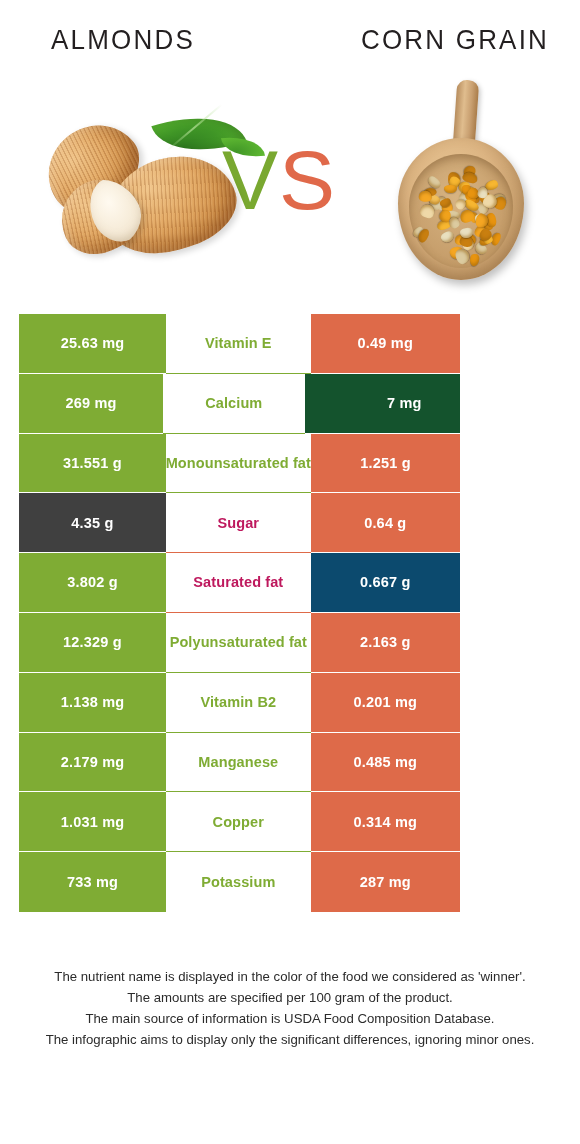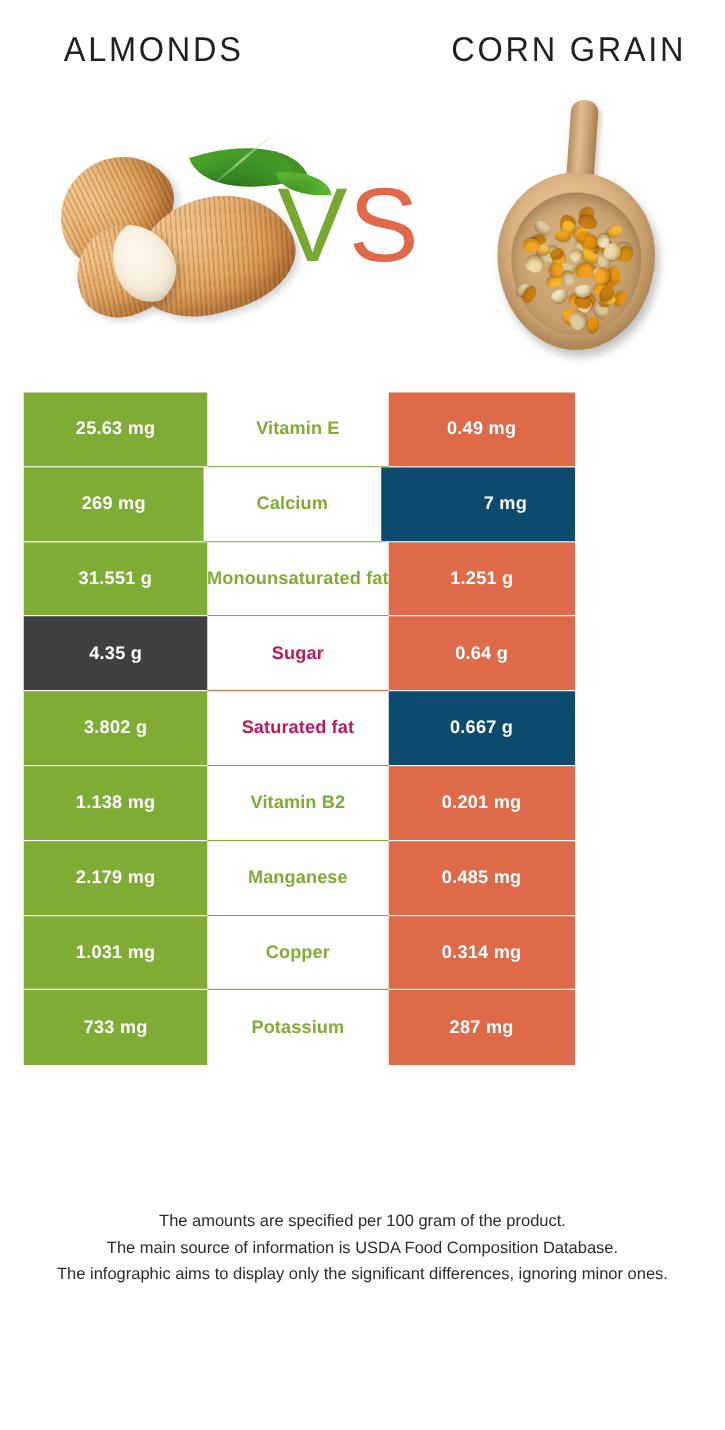--- a/index.html
+++ b/index.html
@@ -367,38 +367,43 @@
 
 <div class="table">
     <div class="row sep-green">
       <div class="cell cell-left" style="background: rgb(127, 172, 52);">25.63 mg</div>
       <div class="cell cell-mid win-green">Vitamin E</div>
       <div class="cell cell-right" style="background: rgb(222, 106, 73);">0.49 mg</div>
     </div>
     <div class="row sep-green">
       <div class="cell cell-left" style="background: rgb(127, 172, 52);">269 mg</div>
       <div class="cell cell-mid win-green">Calcium</div>
-      <div class="cell cell-right" style="background: #0c4a6e; padding-left: 44px;">7 mg</div>
+      <div class="cell cell-right" style="background: #14532d; padding-left: 44px;">7 mg</div>
     </div>
     <div class="row sep-green">
       <div class="cell cell-left" style="background: rgb(127, 172, 52);">31.551 g</div>
       <div class="cell cell-mid win-green">Monounsaturated fat</div>
       <div class="cell cell-right" style="background: rgb(222, 106, 73);">1.251 g</div>
     </div>
     <div class="row sep-orange">
       <div class="cell cell-left" style="background: #404040;">4.35 g</div>
       <div class="cell cell-mid win-orange">Sugar</div>
       <div class="cell cell-right" style="background: rgb(222, 106, 73);">0.64 g</div>
     </div>
     <div class="row sep-orange">
       <div class="cell cell-left" style="background: rgb(127, 172, 52);">3.802 g</div>
       <div class="cell cell-mid win-orange">Saturated fat</div>
       <div class="cell cell-right" style="background: #0c4a6e;">0.667 g</div>
     </div>
     <div class="row sep-green">
+      <div class="cell cell-left" style="background: rgb(127, 172, 52);">12.329 g</div>
+      <div class="cell cell-mid win-green">Polyunsaturated fat</div>
+      <div class="cell cell-right" style="background: rgb(222, 106, 73);">2.163 g</div>
+    </div>
+    <div class="row sep-green">
       <div class="cell cell-left" style="background: rgb(127, 172, 52);">1.138 mg</div>
       <div class="cell cell-mid win-green">Vitamin B2</div>
       <div class="cell cell-right" style="background: rgb(222, 106, 73);">0.201 mg</div>
     </div>
     <div class="row sep-green">
       <div class="cell cell-left" style="background: rgb(127, 172, 52);">2.179 mg</div>
       <div class="cell cell-mid win-green">Manganese</div>
       <div class="cell cell-right" style="background: rgb(222, 106, 73);">0.485 mg</div>
     </div>
     <div class="row sep-green">
@@ -407,16 +412,17 @@
       <div class="cell cell-right" style="background: rgb(222, 106, 73);">0.314 mg</div>
     </div>
     <div class="row sep-green last">
       <div class="cell cell-left" style="background: rgb(127, 172, 52);">733 mg</div>
       <div class="cell cell-mid win-green">Potassium</div>
       <div class="cell cell-right" style="background: rgb(222, 106, 73);">287 mg</div>
     </div>
   </div>
 
 <div class="footer">
+    <p>The nutrient name is displayed in the color of the food we considered as 'winner'.</p>
     <p>The amounts are specified per 100 gram of the product.</p>
     <p>The main source of information is USDA Food Composition Database.</p>
     <p>The infographic aims to display only the significant differences, ignoring minor ones.</p>
   </div>
 
 </body></html>

